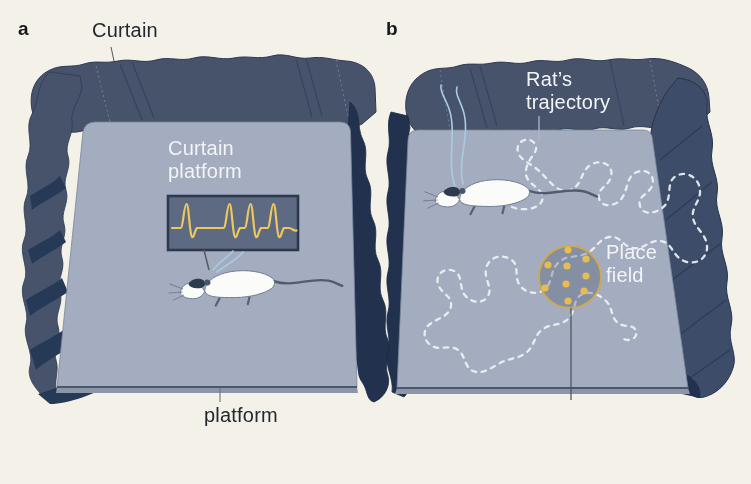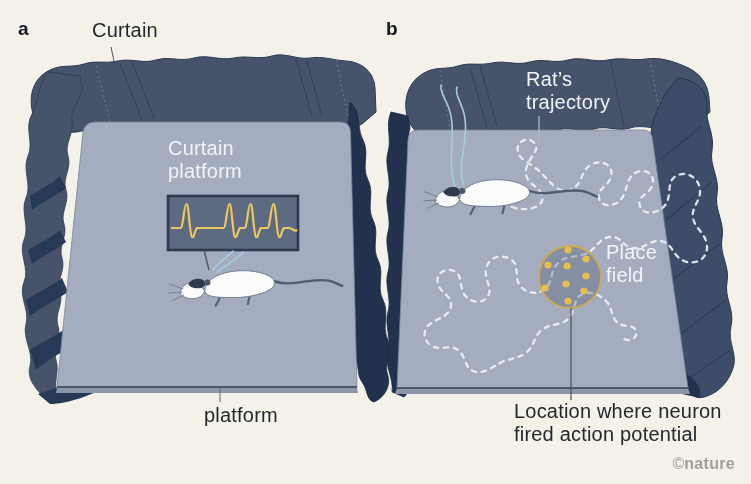--- a/index.html
+++ b/index.html
@@ -232,20 +232,15 @@
 <div class="label light" style="left:526px;top:68px">
   <div>Rat’s</div>
   <div>trajectory</div>
 </div>
 
 <div class="label light" style="left:606px;top:241px">
   <div>Place</div>
   <div>field</div>
 </div>
 
-<div class="label" style="left:514px;top:400px">
-  <div>Location where neuron</div>
-  <div>fired action potential</div>
-</div>
-
-<div class="watermark"><span>©</span><span class="wm-name">nature</span></div>
+
 
 </div>
 
 </body></html>

